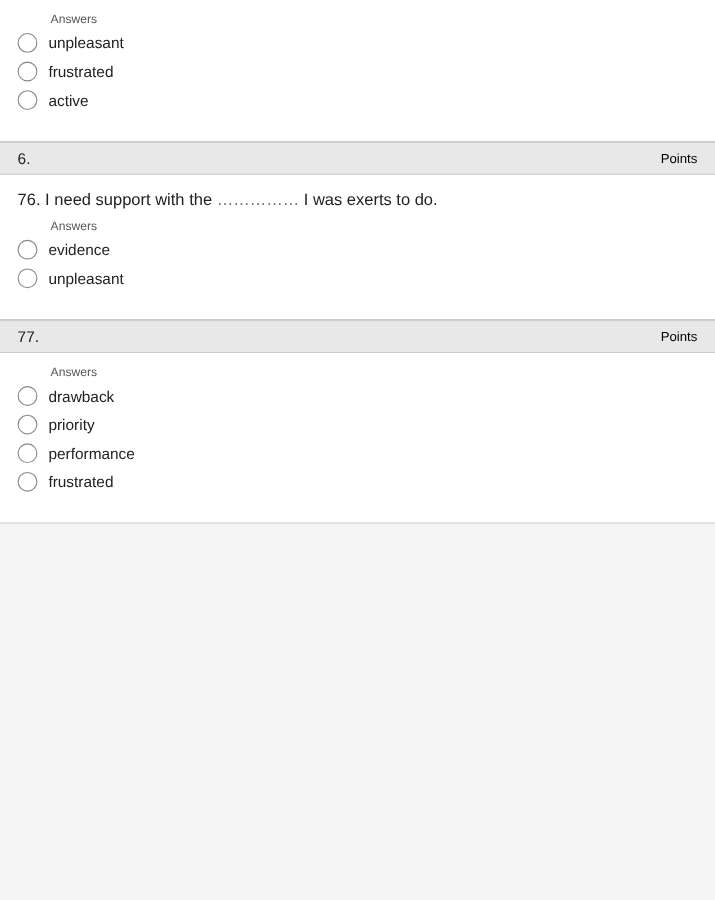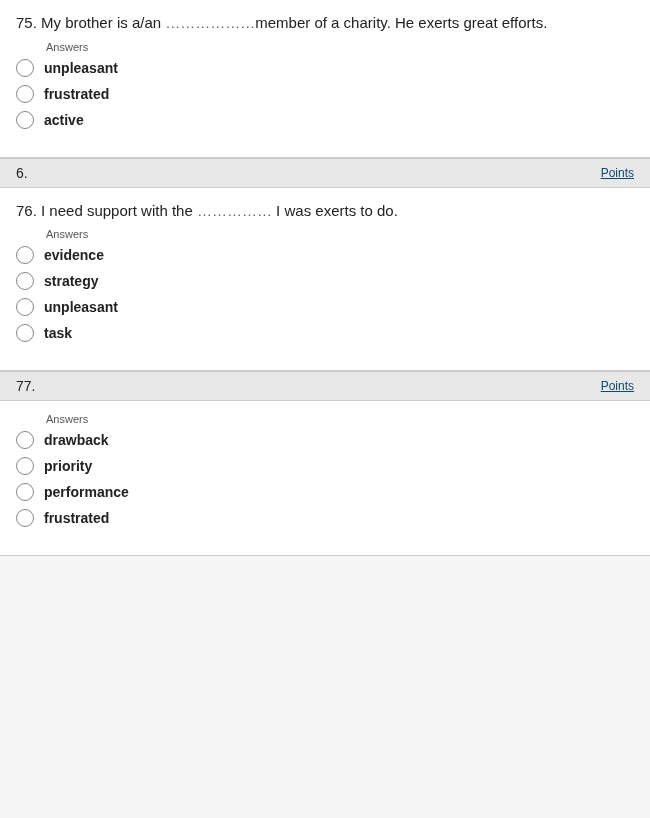--- a/index.html
+++ b/index.html
@@ -30,21 +30,20 @@
       font-size: 11px;
       color: #555;
       margin-bottom: 6px;
       margin-left: 30px;
     }
     .answer-option {
       display: flex;
       align-items: center;
       margin-bottom: 8px;
       cursor: pointer;
-      font-weight: bold;
     }
     .radio-circle {
       width: 18px;
       height: 18px;
       border-radius: 50%;
       border: 1.5px solid #888;
       display: inline-block;
       margin-right: 10px;
       flex-shrink: 0;
       background: #fff;
@@ -62,34 +61,30 @@
       border-bottom: 1px solid #ccc;
       border-top: 1px solid #ccc;
     }
     .section-number {
       font-size: 14px;
       font-weight: 500;
       color: #222;
     }
     .points-label {
       font-size: 12px;
-      color: #0c4a6e;
-      text-decoration: underline;
+      color: #000000;
     }
     .blank {
       color: #666;
     }
   </style>
 </head>
 <body>
 
 <div class="question-section">
-  <p class="question-text">
-    <span>75. My brother is a/an </span><span class="blank">………………</span><span>member of a charity. He exerts great efforts.</span>
-  </p>
   <div class="answers-label">Answers</div>
   <div class="answer-option">
     <span class="radio-circle"></span>
     <span class="answer-text">unpleasant</span>
   </div>
   <div class="answer-option">
     <span class="radio-circle"></span>
     <span class="answer-text">frustrated</span>
   </div>
   <div class="answer-option">
@@ -107,29 +102,21 @@
   <p class="question-text">
     <span>76. I need support with the </span><span class="blank">……………</span><span> I was exerts to do.</span>
   </p>
   <div class="answers-label">Answers</div>
   <div class="answer-option">
     <span class="radio-circle"></span>
     <span class="answer-text">evidence</span>
   </div>
   <div class="answer-option">
     <span class="radio-circle"></span>
-    <span class="answer-text">strategy</span>
-  </div>
-  <div class="answer-option">
-    <span class="radio-circle"></span>
     <span class="answer-text">unpleasant</span>
-  </div>
-  <div class="answer-option">
-    <span class="radio-circle"></span>
-    <span class="answer-text">task</span>
   </div>
 </div>
 
 <div class="section-header">
   <span class="section-number">77.</span>
   <span class="points-label">Points</span>
 </div>
 
 <div class="question-section">
   <div class="answers-label">Answers</div>

